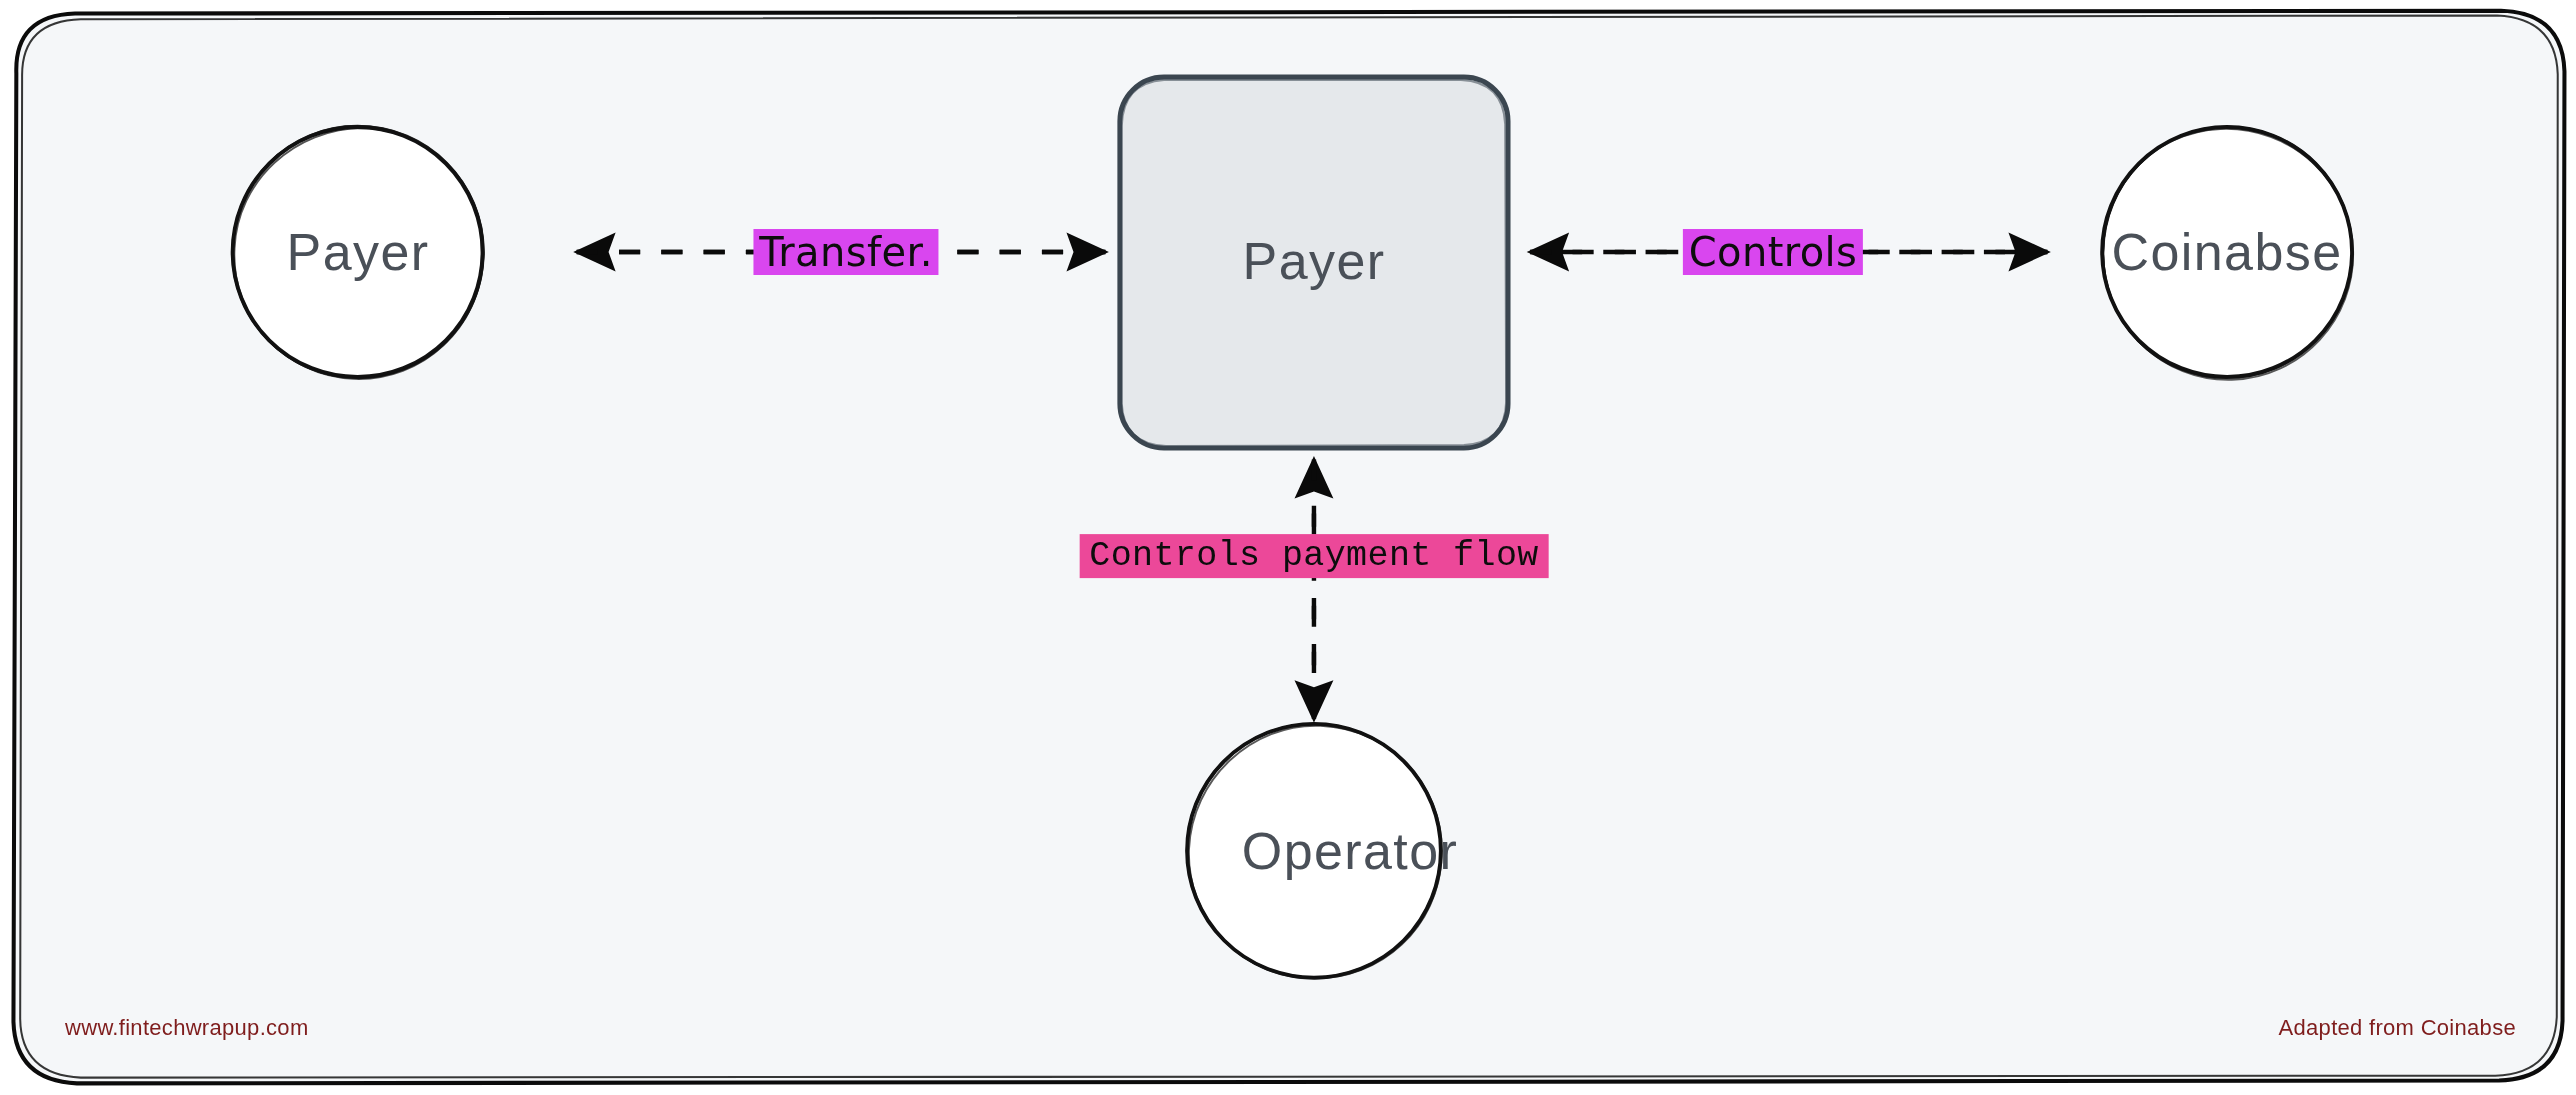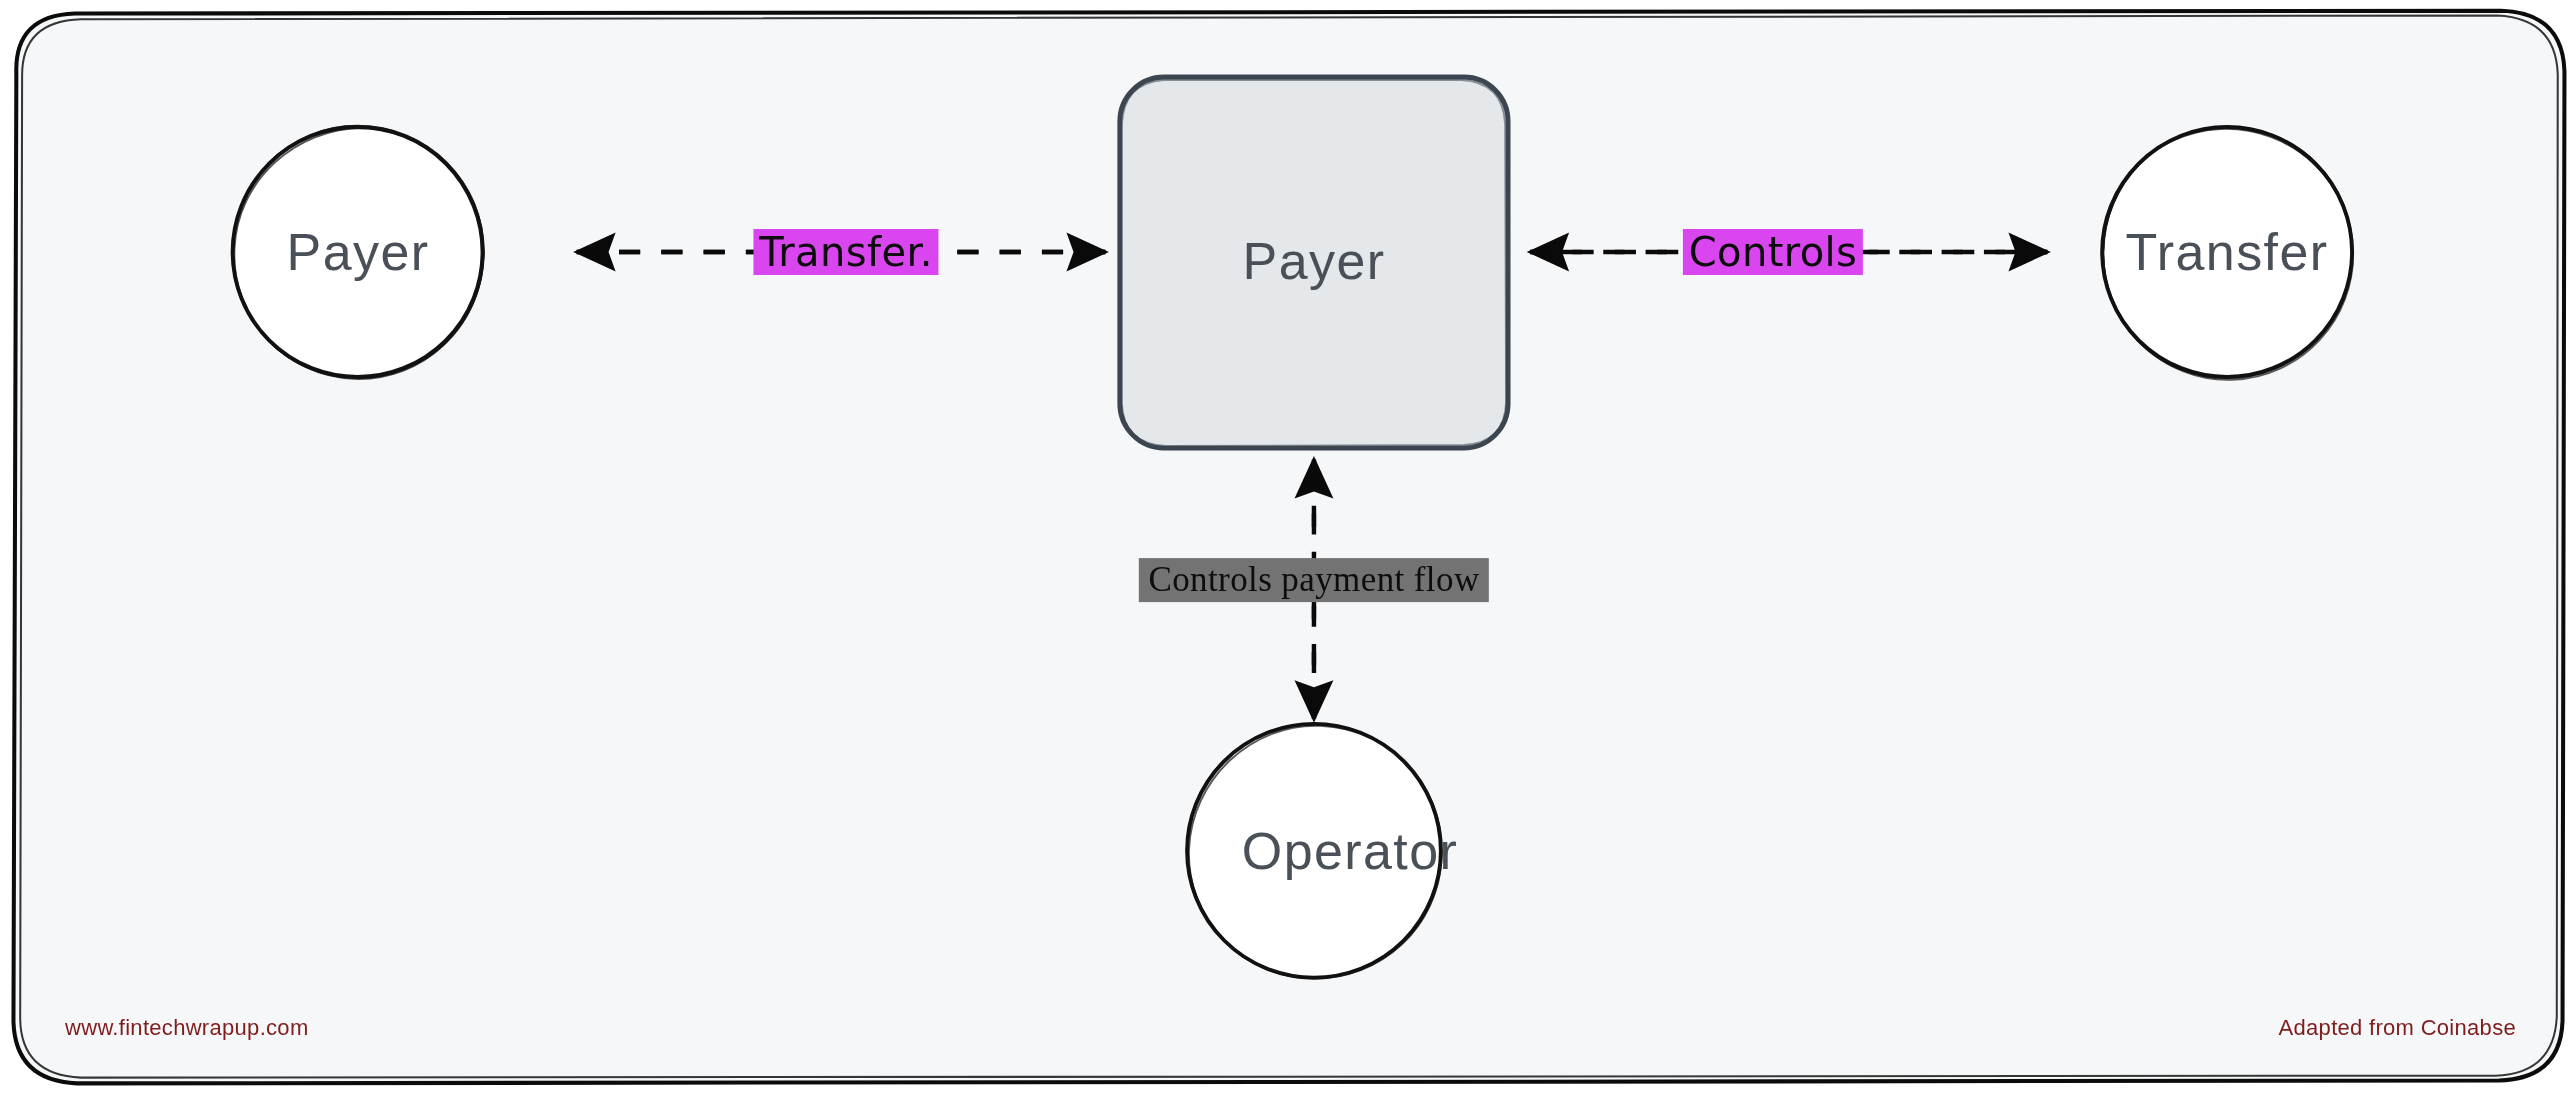--- a/index.html
+++ b/index.html
@@ -44,24 +44,23 @@
     transform: translate(-50%, -50%);
     background: #d946ef;
     padding: 0 5.8px;
     font-family: "DejaVu Sans", sans-serif;
   }
   .edge-label-vert {
     color: #0d0d0d;
     font-size: 35px;
     letter-spacing: 0.4px;
     transform: translate(-50%, -50%);
-    background: #737373;
+    background: #ec4899;
     padding: 1.9px 9.6px;
-    font-family: Liberation Serif, serif;
-    margin-top: 24px;
+    font-family: Liberation Mono, monospace;
   }
   .footer-label {
     color: #7f1d1d;
     font-size: 22px;
     letter-spacing: 0.3px;
     font-family: Liberation Sans, sans-serif;
   }
   .footer-left  { left: 65px;  top: 1028px; transform: translateY(-50%); }
   .footer-right { right: 60px; top: 1028px; transform: translateY(-50%); margin-left: 32px; }
 </style>
@@ -134,21 +133,21 @@
       <circle cx="1367" cy="885" r="132" fill="#ffffff" stroke="#121212" stroke-width="4"></circle>
       <path d="M 1367,753 C 1440,753 1499,812 1499,885 C 1499,958 1440,1017 1367,1017
                C 1294,1017 1235,958 1235,885 C 1235,812 1294,753 1367,753" fill="none" stroke="#121212" stroke-width="2.6" opacity="0.9"></path>
       <path d="M 1374,755 C 1448,758 1503,819 1500,891 C 1497,964 1437,1020 1364,1018
                C 1291,1016 1234,955 1237,883 C 1240,811 1302,752 1374,755" fill="none" stroke="#121212" stroke-width="2.0" opacity="0.7"></path>
     </g>
   </svg>
 
   <div class="lbl node-label" style="left:358px;  top:252px;">Payer</div>
   <div class="lbl node-label" style="left:1314px; top:261px;">Payer</div>
-  <div class="lbl node-label" style="left:2227px; top:252px;">Transfer</div>
+  <div class="lbl node-label" style="left:2227px; top:252px;">Coinabse</div>
   <div class="lbl node-label" style="left:1314px; top:851px;margin-left:36px;">Operator</div>
 
   <div class="lbl edge-label" style="left:846px;  top:252px;">Transfer.</div>
   <div class="lbl edge-label" style="left:1773px; top:252px;">Controls</div>
   <div class="lbl edge-label-vert" style="left:1314px; top:556px;">Controls payment flow</div>
 
   <div class="lbl footer-label footer-left">www.fintechwrapup.com</div>
   <div class="lbl footer-label footer-right">Adapted from Coinabse</div>
 
 </div>

